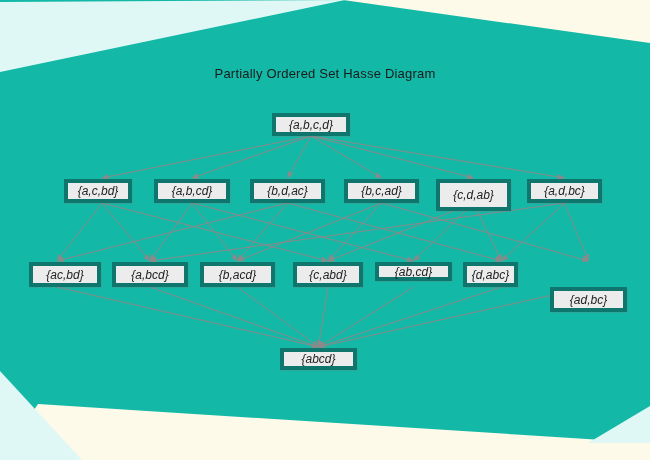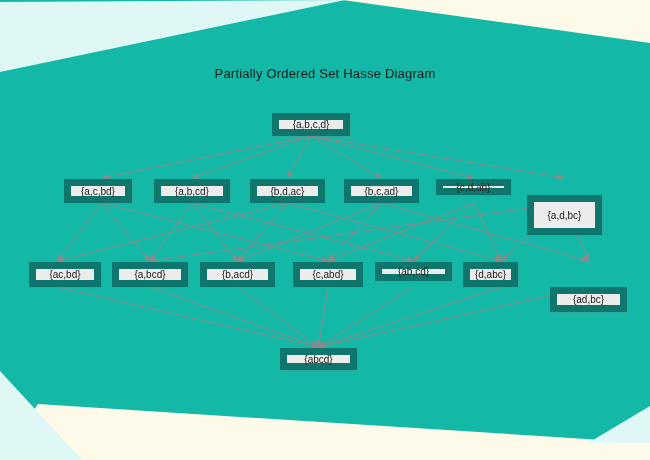--- a/index.html
+++ b/index.html
@@ -10,24 +10,24 @@
   }
   .bg-layer,.edge-layer{position:absolute;left:0;top:0;width:650px;height:460px;}
   .bg-layer{z-index:0;}
   .edge-layer{z-index:1;}
   .title{
     position:absolute;left:0;top:66px;width:650px;text-align:center;
     z-index:3;font-size:13px;color:#1a1a1a;letter-spacing:0.2px;
   }
   .node{
     position:absolute;z-index:2;box-sizing:border-box;
-    background:#ececec;border:7px solid #0f766e;
+    background:#ececec;border:4px solid #0f766e;
     box-shadow:1px 1px 0 rgba(120,120,120,0.25);
     display:flex;align-items:center;justify-content:center;
-    font-size:10px;color:#222;white-space:nowrap;
+    font-size:12px;color:#222;white-space:nowrap;font-style:italic;
   }
 </style>
 </head>
 <body>
 
 <div class="canvas">
 
   <svg class="bg-layer" width="650" height="460" viewBox="0 0 650 460">
     <polygon points="0,2 345,0 0,72" fill="#dff8f5"></polygon>
     <polygon points="343,0 650,0 650,43" fill="#fdfaea"></polygon>
@@ -86,24 +86,24 @@
     </div>
   <div class="node" style="left:154px;top:179px;width:76px;height:24px;">
       <span>{a,b,cd}</span>
     </div>
   <div class="node" style="left:250px;top:179px;width:75px;height:24px;">
       <span>{b,d,ac}</span>
     </div>
   <div class="node" style="left:344px;top:179px;width:75px;height:24px;">
       <span>{b,c,ad}</span>
     </div>
-  <div class="node" style="left:436px;top:179px;width:75px;height:16px;">
+  <div class="node" style="left:436px;top:179px;width:75px;height:32px;">
       <span>{c,d,ab}</span>
     </div>
-  <div class="node" style="left:527px;top:195px;width:75px;height:40px;">
+  <div class="node" style="left:527px;top:179px;width:75px;height:24px;">
       <span>{a,d,bc}</span>
     </div>
 
   <div class="node" style="left:21px;top:262px;width:72px;height:25px;margin-left:8px;">
       <span>{ac,bd}</span>
     </div>
   <div class="node" style="left:112px;top:262px;width:76px;height:25px;">
       <span>{a,bcd}</span>
     </div>
   <div class="node" style="left:200px;top:262px;width:75px;height:25px;">

